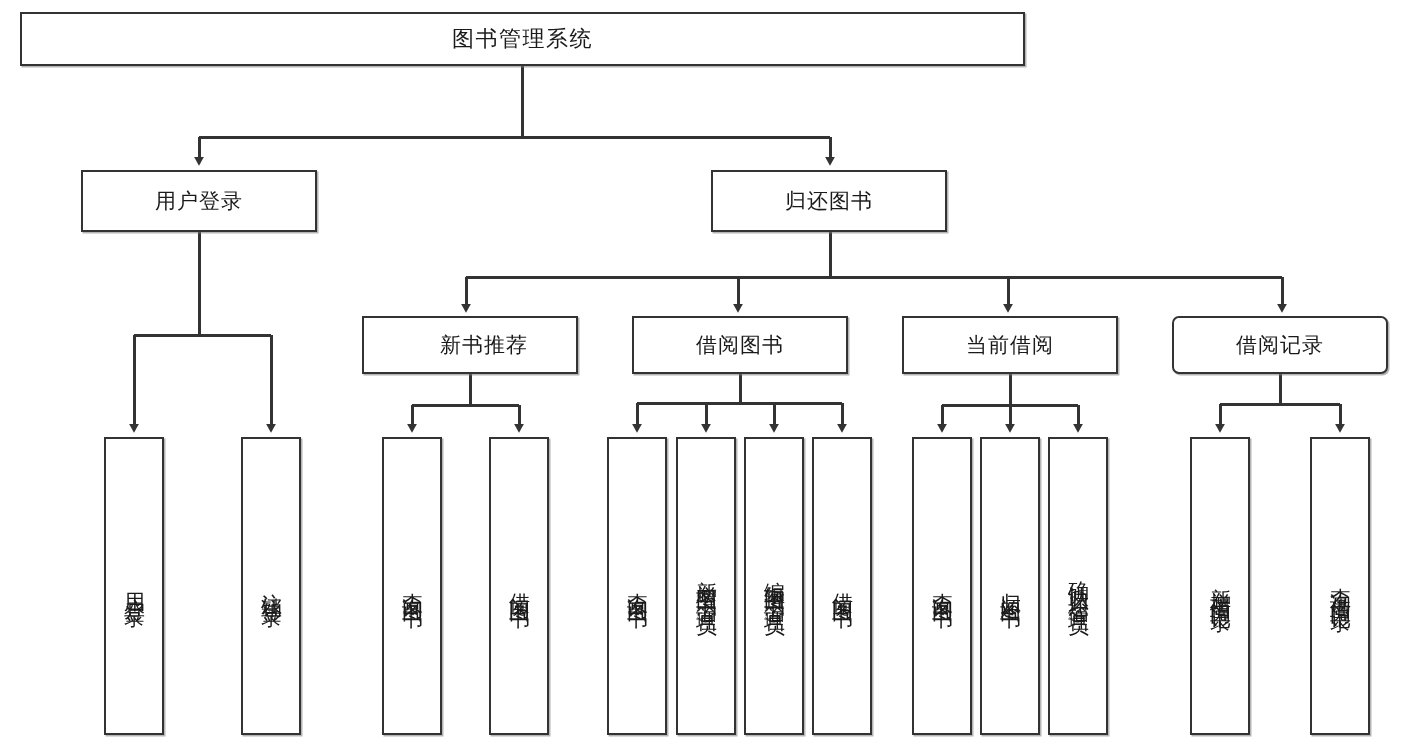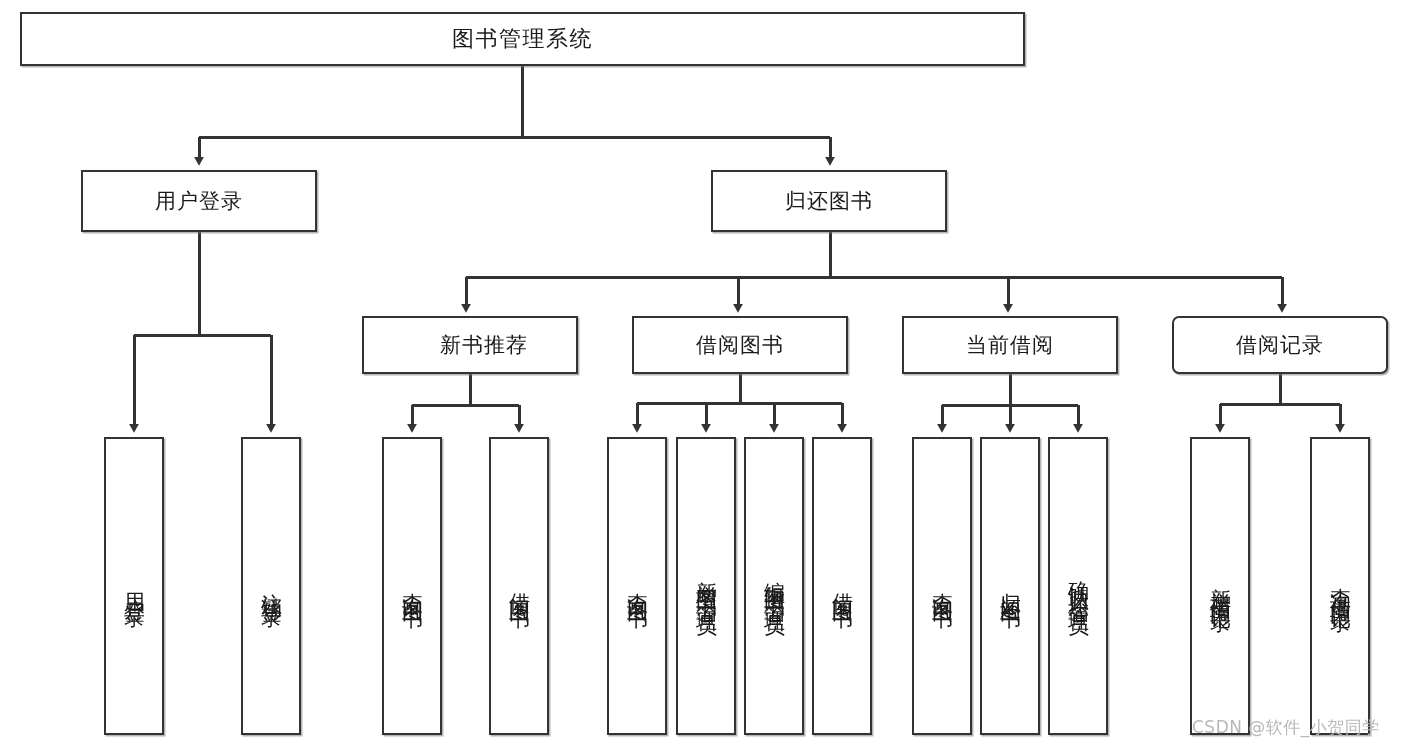--- a/index.html
+++ b/index.html
@@ -195,15 +195,14 @@
     <span class="node-label">确认归还（管理员）</span>
   </div>
 
   <div class="node vert" style="left:1190px; top:437px; width:60px; height:298px;">
     <span class="node-label">新增借阅记录</span>
   </div>
   <div class="node vert" style="left:1310px; top:437px; width:60px; height:298px;">
     <span class="node-label">查询借阅记录</span>
   </div>
 
-  <div class="watermark" style="left:1192px; top:716px;">CSDN @软件_小贺同学</div>
 
 </div>
 
 </body></html>

